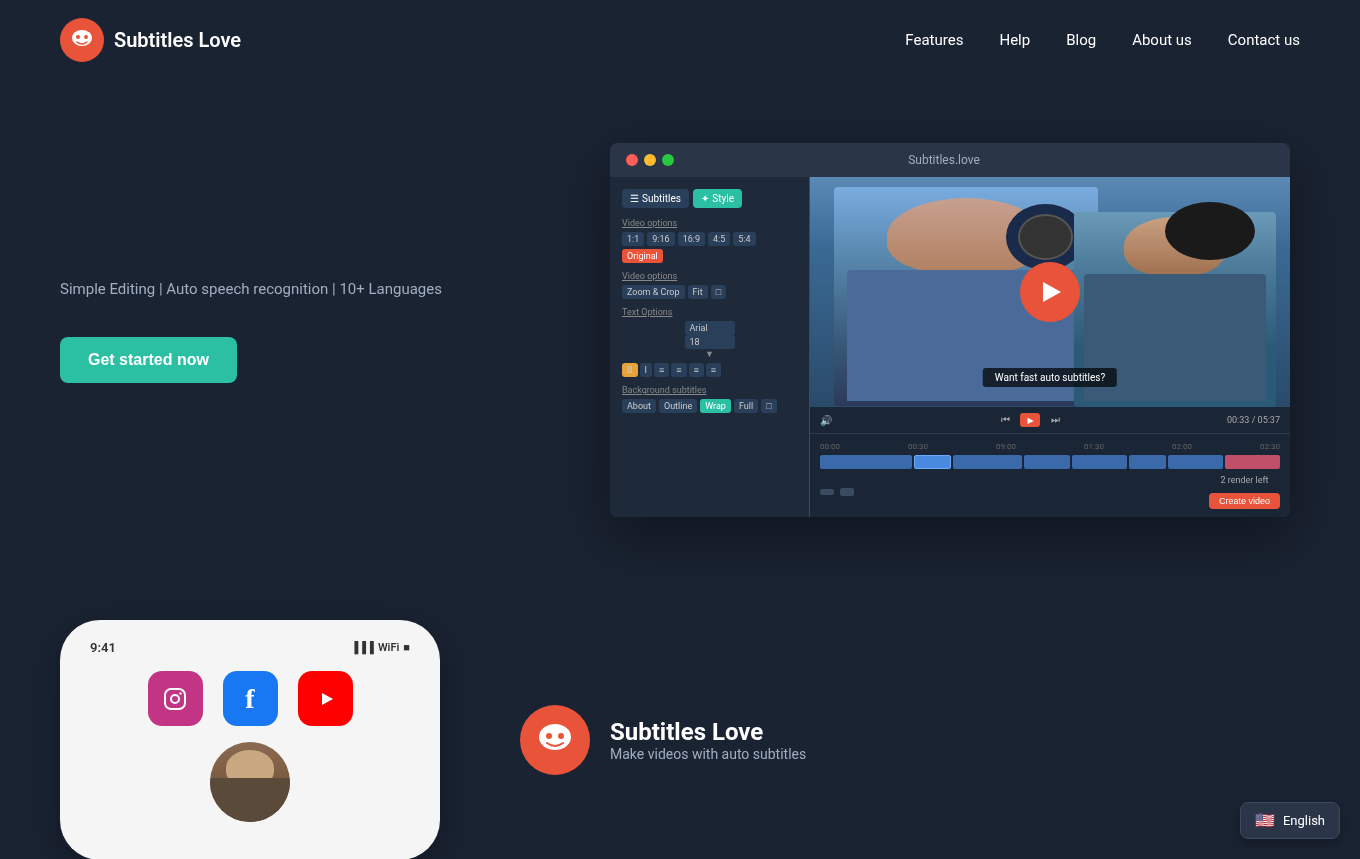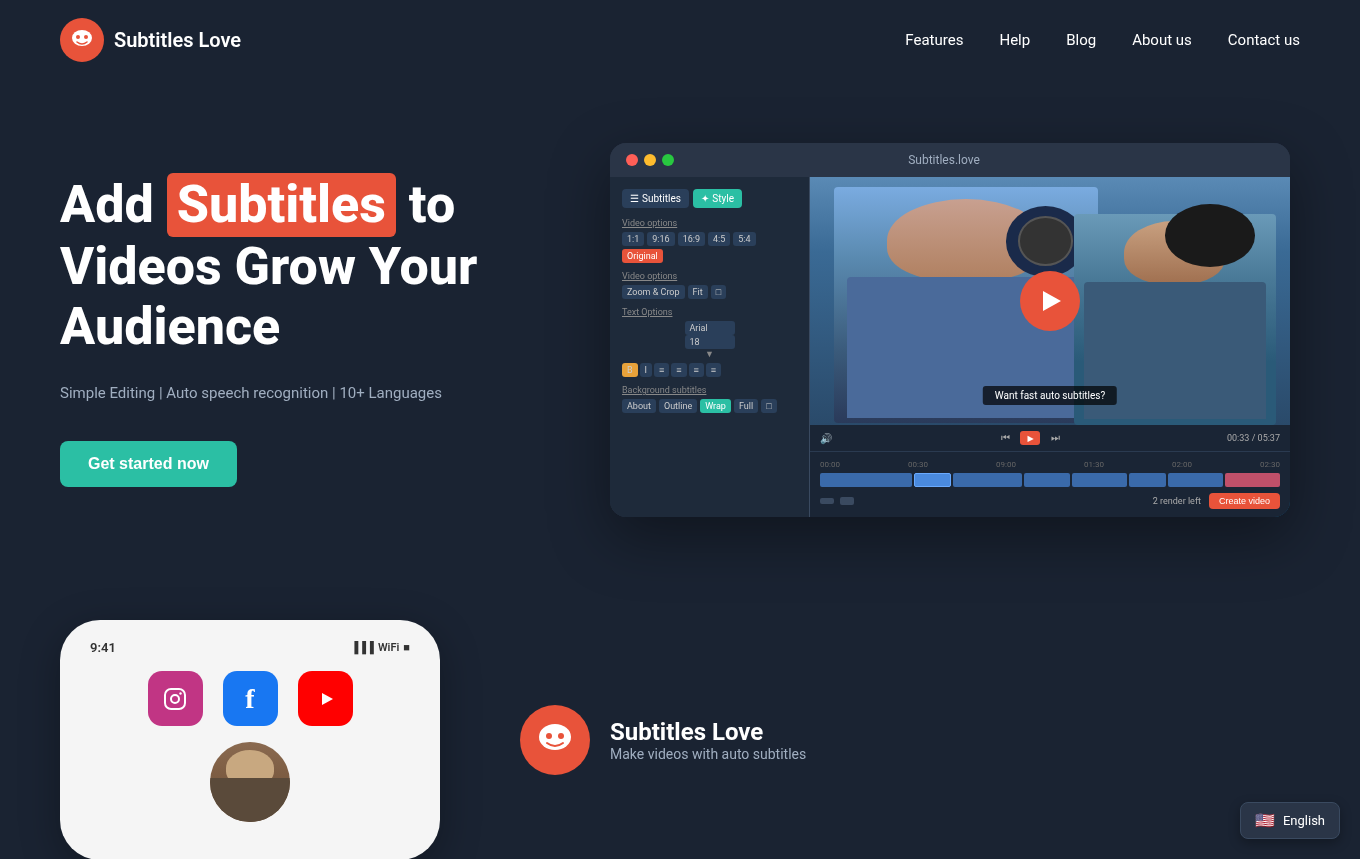--- a/index.html
+++ b/index.html
@@ -92,21 +92,21 @@
     }
 
     
     .hero-right {
       flex: 1;
       display: flex;
       justify-content: center;
     }
     .app-screenshot {
       background-color: #2a3547;
-      border-radius: 16px;
+      border-radius: 8px;
       overflow: hidden;
       width: 680px;
       position: relative;
       box-shadow: 0 20px 60px rgba(0,0,0,0.4);
     }
     .screenshot-topbar {
       background-color: #2a3547;
       padding: 10px 16px;
       display: flex;
       align-items: center;
@@ -484,25 +484,20 @@
     <a class="nav-link">Features</a>
     <a class="nav-link">Help</a>
     <a class="nav-link">Blog</a>
     <a class="nav-link">About us</a>
     <a class="nav-link">Contact us</a>
   </div>
 </nav>
 
 <section class="hero">
   <div class="hero-left">
-    <h1 class="hero-title">
-      <span>Add</span>
-      <span class="highlight">Subtitles</span>
-      <span> to<br>Videos Grow Your<br>Audience</span>
-    </h1>
     <p class="hero-subtitle">Simple Editing | Auto speech recognition | 10+ Languages</p>
     <button class="cta-button">Get started now</button>
   </div>
 
   <div class="hero-right">
 
     <div class="app-screenshot">
 
       <div class="screenshot-topbar">
         <div class="traffic-lights">
@@ -638,21 +633,21 @@
                 <div class="track-segment track-blue" style="width:8%"></div>
                 <div class="track-segment track-blue" style="width:12%"></div>
                 <div class="track-segment track-pink" style="width:12%"></div>
               </div>
             </div>
             <div class="timeline-footer">
               <div style="display:flex;align-items:center;gap:6px;">
                 <div style="width:14px;height:6px;background:#3a4a60;border-radius:2px;"></div>
                 <div style="width:14px;height:8px;background:#3a4a60;border-radius:2px;"></div>
               </div>
-              <div style="display:flex;align-items:center;gap:8px;">
+              <div style="display:flex;align-items:center;gap:8px;flex-direction:column;">
                 <span style="font-size:9px;color:#aaa">2 render left</span>
                 <button class="create-video-btn">Create video</button>
               </div>
             </div>
           </div>
         </div>
       </div>
     </div>
   </div>
 </section>

